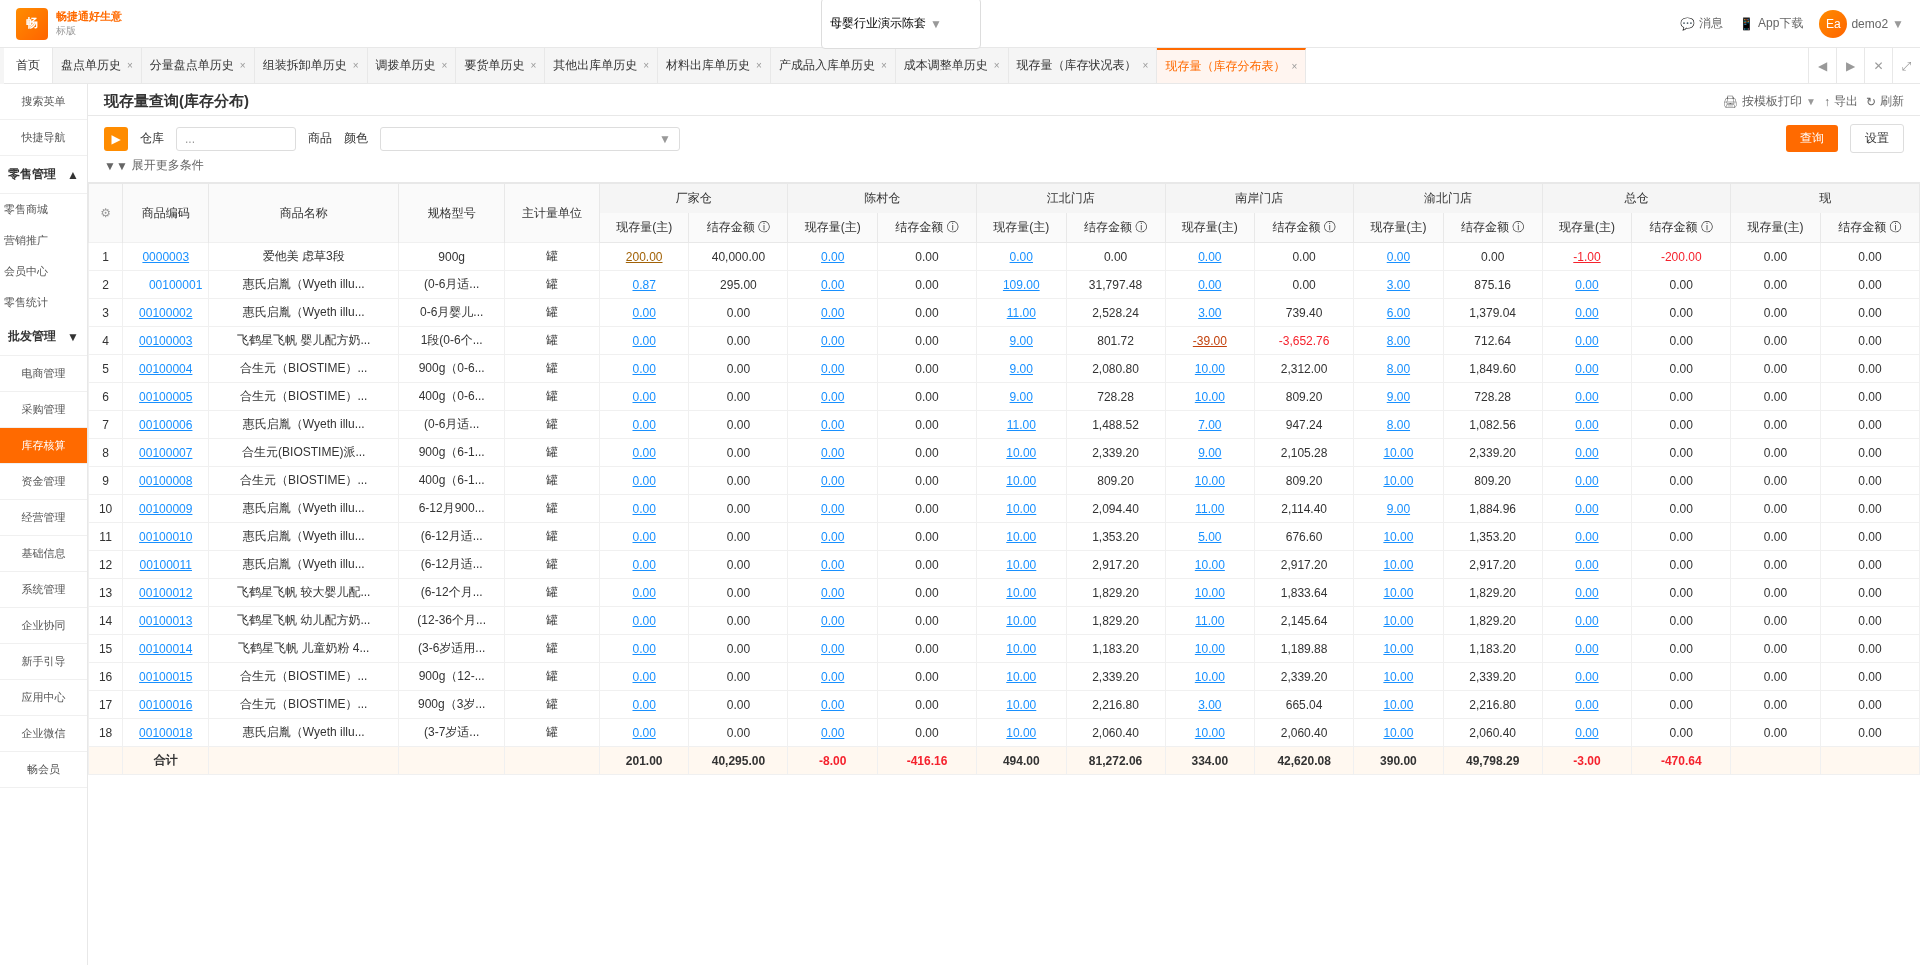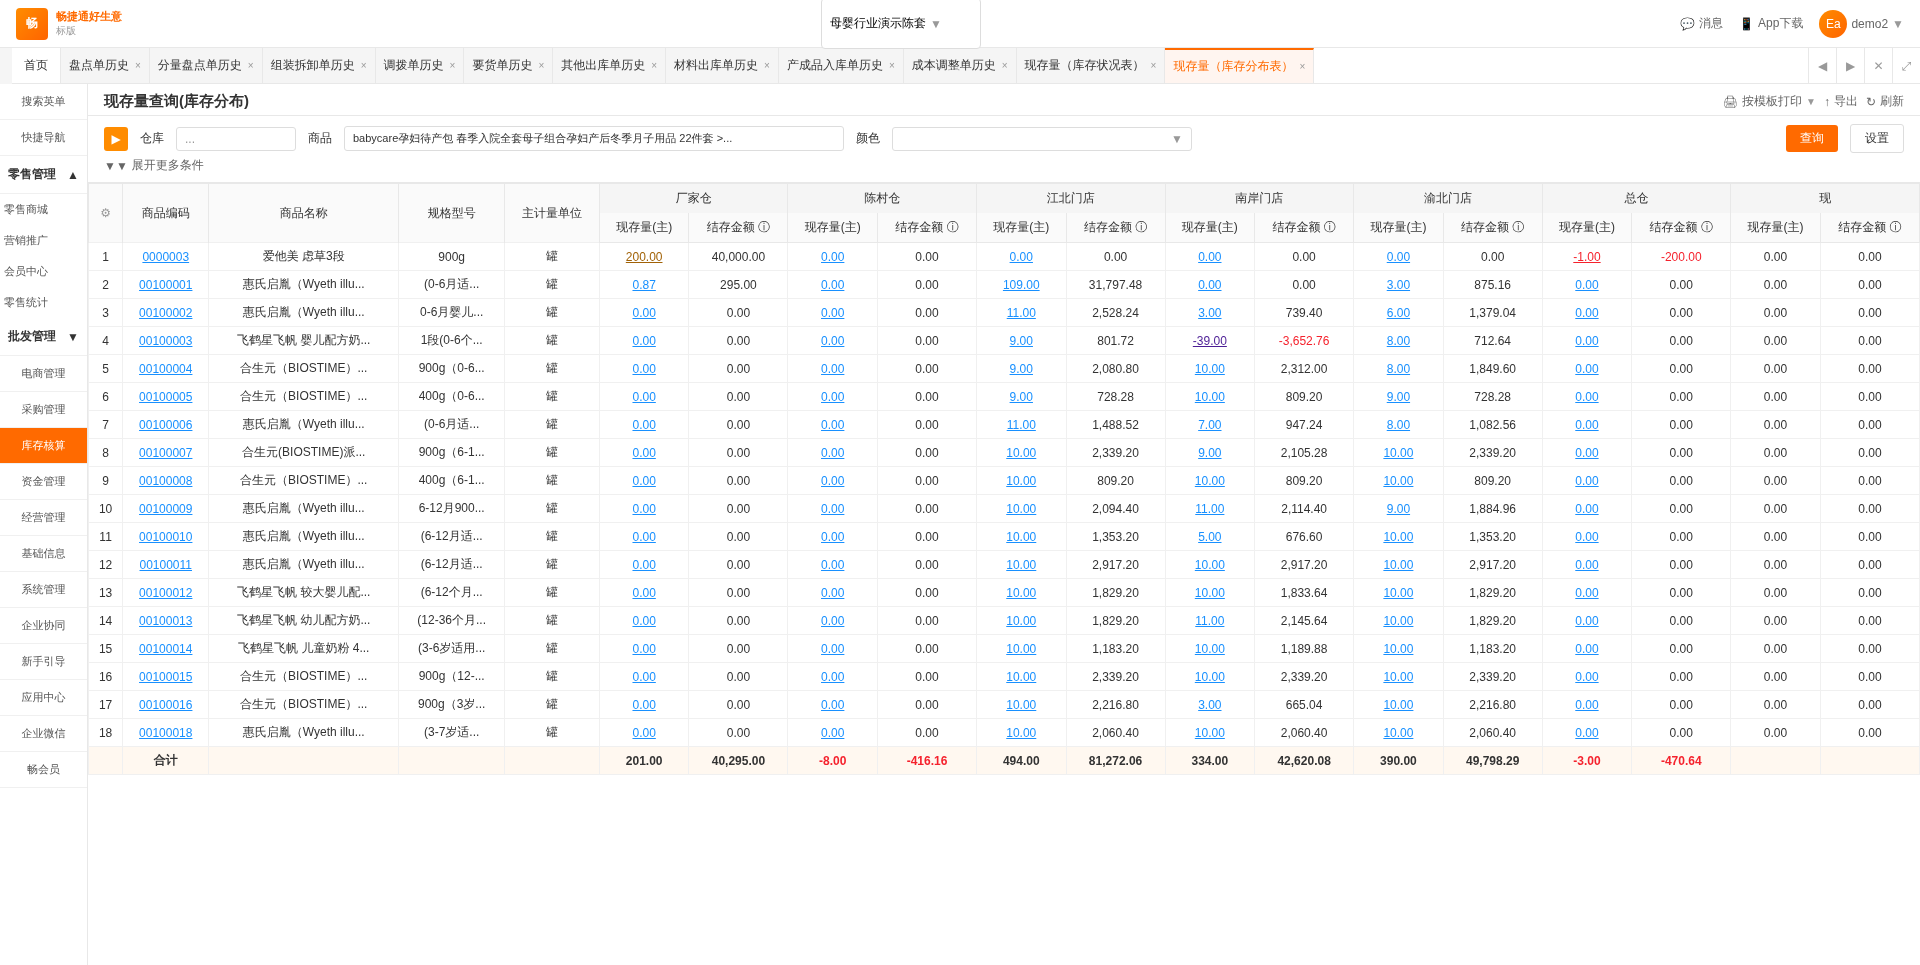--- a/index.html
+++ b/index.html
@@ -52,21 +52,21 @@
       color: white; font-size: 11px;
     }
 
     
     .tab-bar {
       height: 36px;
       background: #fff;
       display: flex;
       align-items: center;
       position: fixed;
-      top: 48px; left: 12px; right: 0;
+      top: 48px; left: 4px; right: 0;
       z-index: 99;
       border-bottom: 1px solid #e8e8e8;
       overflow: hidden;
     }
     .tab-home {
       padding: 0 12px;
       height: 100%;
       display: flex; align-items: center;
       background: #fff;
       border-right: 1px solid #e8e8e8;
@@ -412,23 +412,20 @@
   </div>
 
   <div class="filter-area">
     <div class="filter-row">
       <div class="filter-toggle">▶</div>
       <span class="filter-label">仓库</span>
       <div class="filter-input" style="display:flex;align-items:center;gap:4px;min-width:120px;">
         <span style="color:#999;">...</span>
       </div>
       <span class="filter-label">商品</span>
-      <div class="filter-product-box">
-        <span class="filter-product-text">babycare孕妇待产包 春季入院全套母子组合孕妇产后冬季月子用品 22件套 &gt;...</span>
-      </div>
       <span class="filter-label">颜色</span>
       <div class="color-input">
         <span style="color:#ccc;"></span>
         <span style="color:#999;">▼</span>
       </div>
       <div style="flex:1;"></div>
       <button class="btn-primary">查询</button>
       <button class="btn-secondary">设置</button>
     </div>
     <div class="expand-more">
@@ -488,21 +485,21 @@
             <td>0.00</td>
             <td style="color: rgb(24, 144, 255); text-decoration: underline;">0.00</td>
             <td>0.00</td>
             <td style="color: rgb(245, 34, 45); text-decoration: underline;">-1.00</td>
             <td style="color: rgb(245, 34, 45);">-200.00</td>
             <td>0.00</td>
             <td>0.00</td>
           </tr>
           <tr>
             <td>2</td>
-            <td style="color: rgb(24, 144, 255); text-decoration: underline;">00100001</td>
+            <td style="color: rgb(24, 144, 255);  text-align: right;">00100001</td>
             <td>惠氏启胤（Wyeth illu...</td>
             <td>(0-6月适...</td>
             <td>罐</td>
             <td style="color: rgb(24, 144, 255); text-decoration: underline;">0.87</td>
             <td>295.00</td>
             <td style="color: rgb(24, 144, 255); text-decoration: underline;">0.00</td>
             <td>0.00</td>
             <td style="color: rgb(24, 144, 255); text-decoration: underline;">109.00</td>
             <td>31,797.48</td>
             <td style="color: rgb(24, 144, 255); text-decoration: underline;">0.00</td>
@@ -540,21 +537,21 @@
             <td style="color: rgb(24, 144, 255); text-decoration: underline;">00100003</td>
             <td>飞鹤星飞帆 婴儿配方奶...</td>
             <td>1段(0-6个...</td>
             <td>罐</td>
             <td style="color: rgb(24, 144, 255); text-decoration: underline;">0.00</td>
             <td>0.00</td>
             <td style="color: rgb(24, 144, 255); text-decoration: underline;">0.00</td>
             <td>0.00</td>
             <td style="color: rgb(24, 144, 255); text-decoration: underline;">9.00</td>
             <td>801.72</td>
-            <td style="color: #4c1d95; text-decoration: underline;">-39.00</td>
+            <td style="color: #c2410c; text-decoration: underline;">-39.00</td>
             <td style="color: rgb(245, 34, 45);">-3,652.76</td>
             <td style="color: rgb(24, 144, 255); text-decoration: underline;">8.00</td>
             <td>712.64</td>
             <td style="color: rgb(24, 144, 255); text-decoration: underline;">0.00</td>
             <td>0.00</td>
             <td>0.00</td>
             <td>0.00</td>
           </tr>
           <tr>
             <td>5</td>

